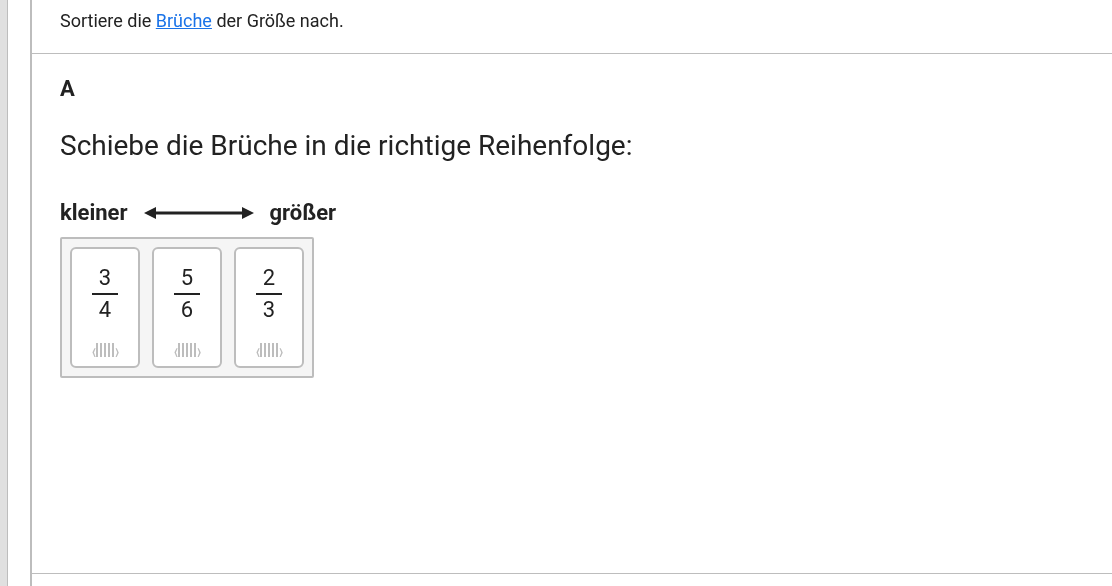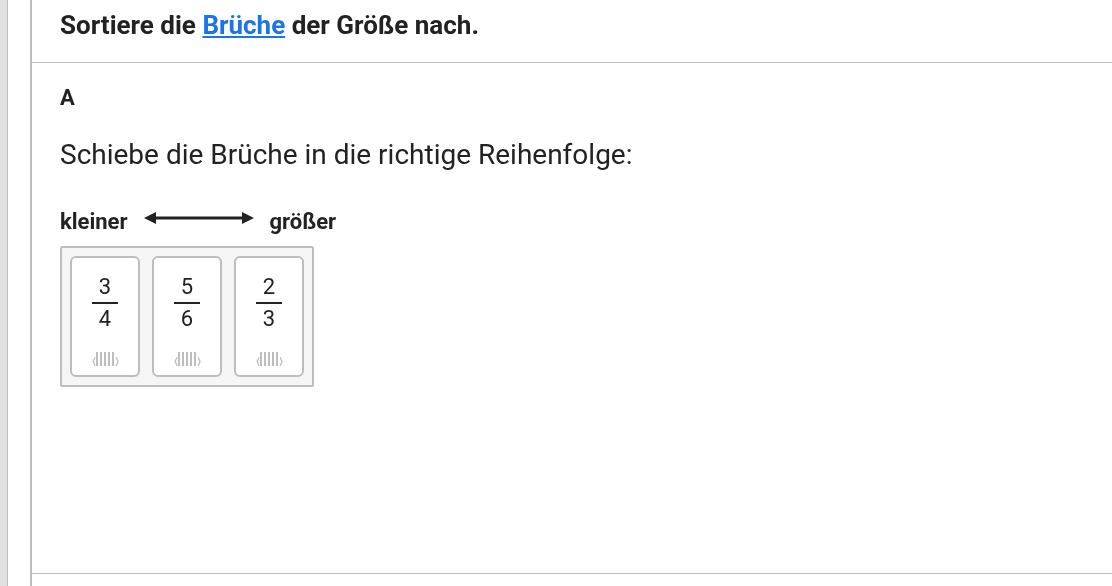--- a/index.html
+++ b/index.html
@@ -23,23 +23,22 @@
       position: absolute;
       left: 30px; top: 0; bottom: 0;
       width: 2px;
       background: #bdbdbd;
     }
     .content {
       margin-left: 60px;
       padding-top: 8px;
     }
     .intro {
-      font-size: 26px;
+      font-size: 18px;
       padding: 2px 0 22px 0;
-      font-weight: bold;
     }
     .intro .link {
       color: #1a73e8;
       text-decoration: underline;
       cursor: pointer;
     }
     hr.divider {
       border: none;
       border-top: 1px solid #bdbdbd;
       margin: 0;
@@ -48,21 +47,21 @@
       font-weight: 700;
       font-size: 22px;
       padding: 22px 0 28px 0;
     }
     .instruction {
       font-size: 28px;
       padding-bottom: 38px;
     }
     .range-row {
       display: flex;
-      align-items: flex-start;
+      align-items: center;
       gap: 16px;
       font-weight: 700;
       font-size: 22px;
       padding-bottom: 12px;
     }
     .arrow-line {
       display: flex;
       align-items: center;
     }
     .arrow-line svg { display: block; }

